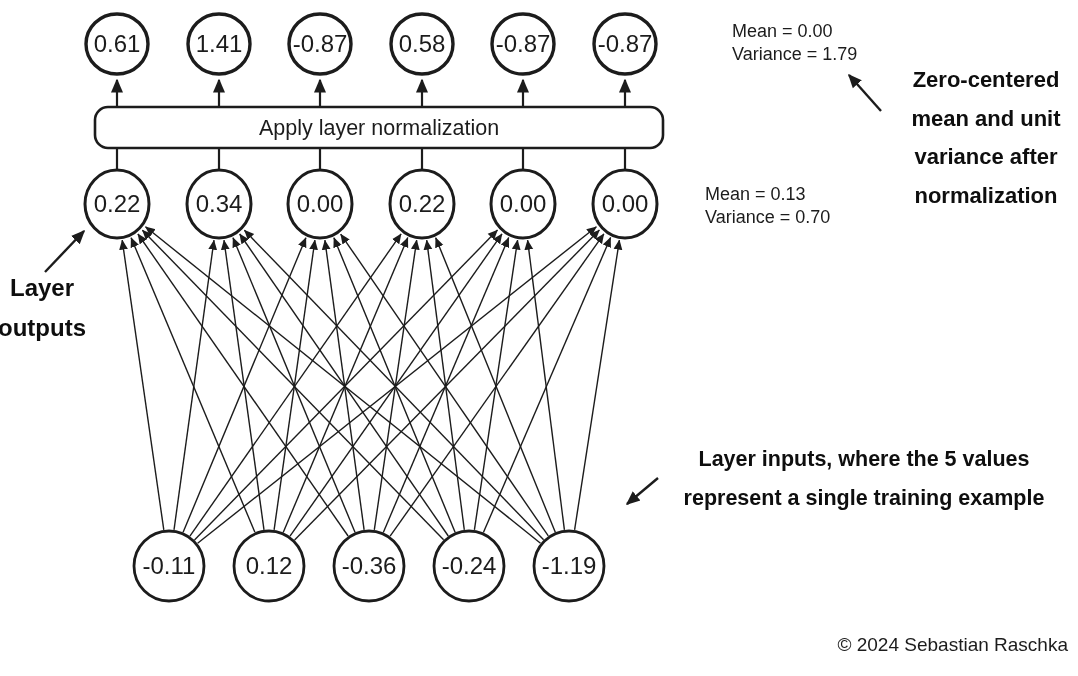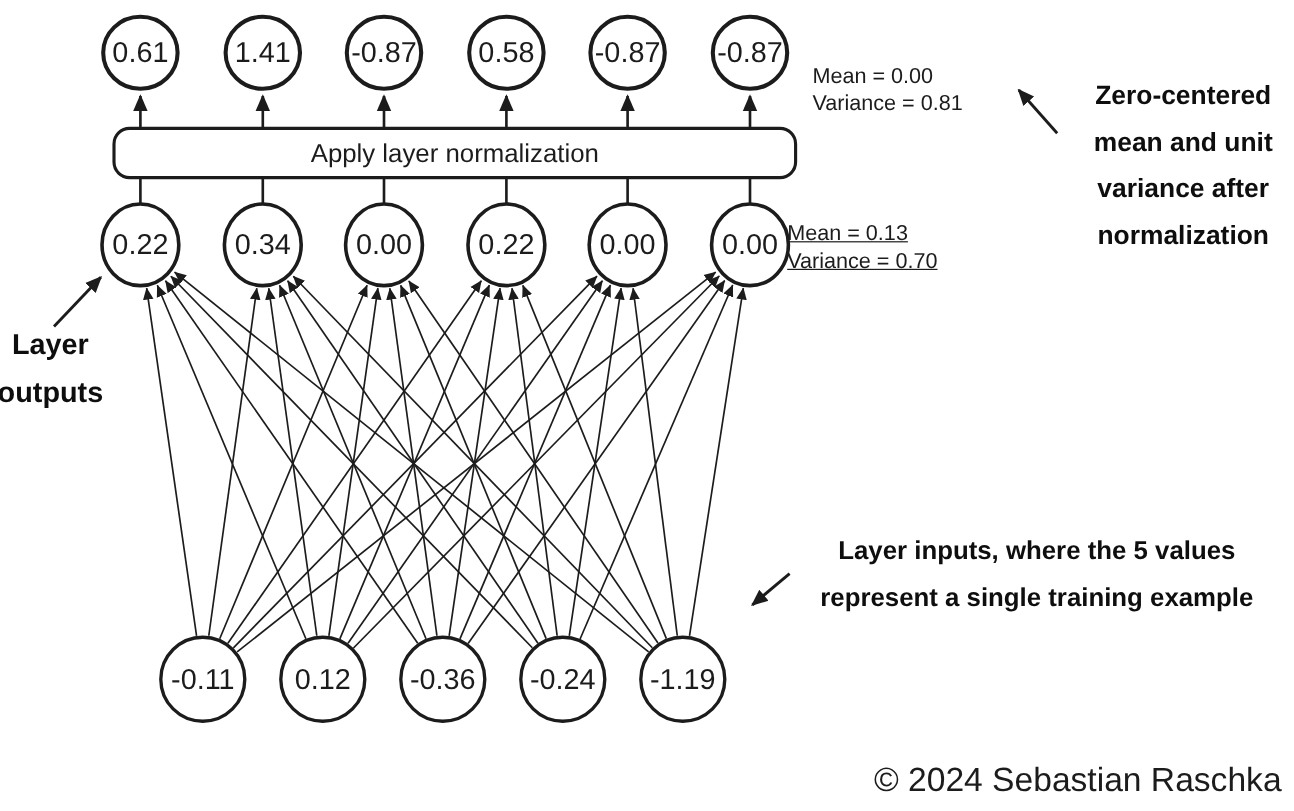--- a/index.html
+++ b/index.html
@@ -17,36 +17,36 @@
     font-family: "Liberation Sans", sans-serif;
     fill: #1c1c1c;
   }
   .stats {
     position: absolute;
     font-size: 18px;
     line-height: 22.5px;
     color: #1c1c1c;
     white-space: nowrap;
   }
-  #stats-top { left: 677px; top: 20px; margin-top: 32px; }
-  #stats-mid { left: 656px; top: 183px; text-decoration: underline; }
+  #stats-top { left: 732px; top: 20px; }
+  #stats-mid { left: 705px; top: 183px; }
   .bold-note {
     position: absolute;
     font-weight: 700;
     color: #0e0e0e;
     text-align: center;
   }
   #note-right  { left: 876px; top: 61px;  width: 220px; font-size: 22px;   line-height: 38.5px; }
   #note-outputs{ left: -38px; top: 268px; width: 160px; font-size: 24px;   line-height: 40px; }
   #note-inputs { left: 648px; top: 440px; width: 432px; font-size: 21.5px; line-height: 39px; }
   #copyright {
     position: absolute;
     right: 10px;
     top: 634px;
-    font-size: 28px;
+    font-size: 19px;
     color: #1c1c1c;
     white-space: nowrap;
   }
 </style>
 </head>
 <body>
 
 <div class="stage">
 
   <svg id="diagram" width="1078" height="676" viewBox="0 0 1078 676">
@@ -186,21 +186,21 @@
         </g>
       </g>
 
     <line x1="45" y1="272" x2="84" y2="231" stroke="#1c1c1c" stroke-width="2.4" marker-end="url(#mk-arrow)"></line>
     <line x1="881" y1="111" x2="849" y2="75" stroke="#1c1c1c" stroke-width="2.4" marker-end="url(#mk-arrow)"></line>
     <line x1="658" y1="478" x2="627" y2="504" stroke="#1c1c1c" stroke-width="2.4" marker-end="url(#mk-arrow)"></line>
   </svg>
 
   <div class="stats" id="stats-top">
     <div>Mean = 0.00</div>
-    <div>Variance = 0.81</div>
+    <div>Variance = 1.79</div>
   </div>
 
   <div class="stats" id="stats-mid">
     <div>Mean = 0.13</div>
     <div>Variance = 0.70</div>
   </div>
 
   <div class="bold-note" id="note-right">
     <div>Zero-centered</div>
     <div>mean and unit</div>

